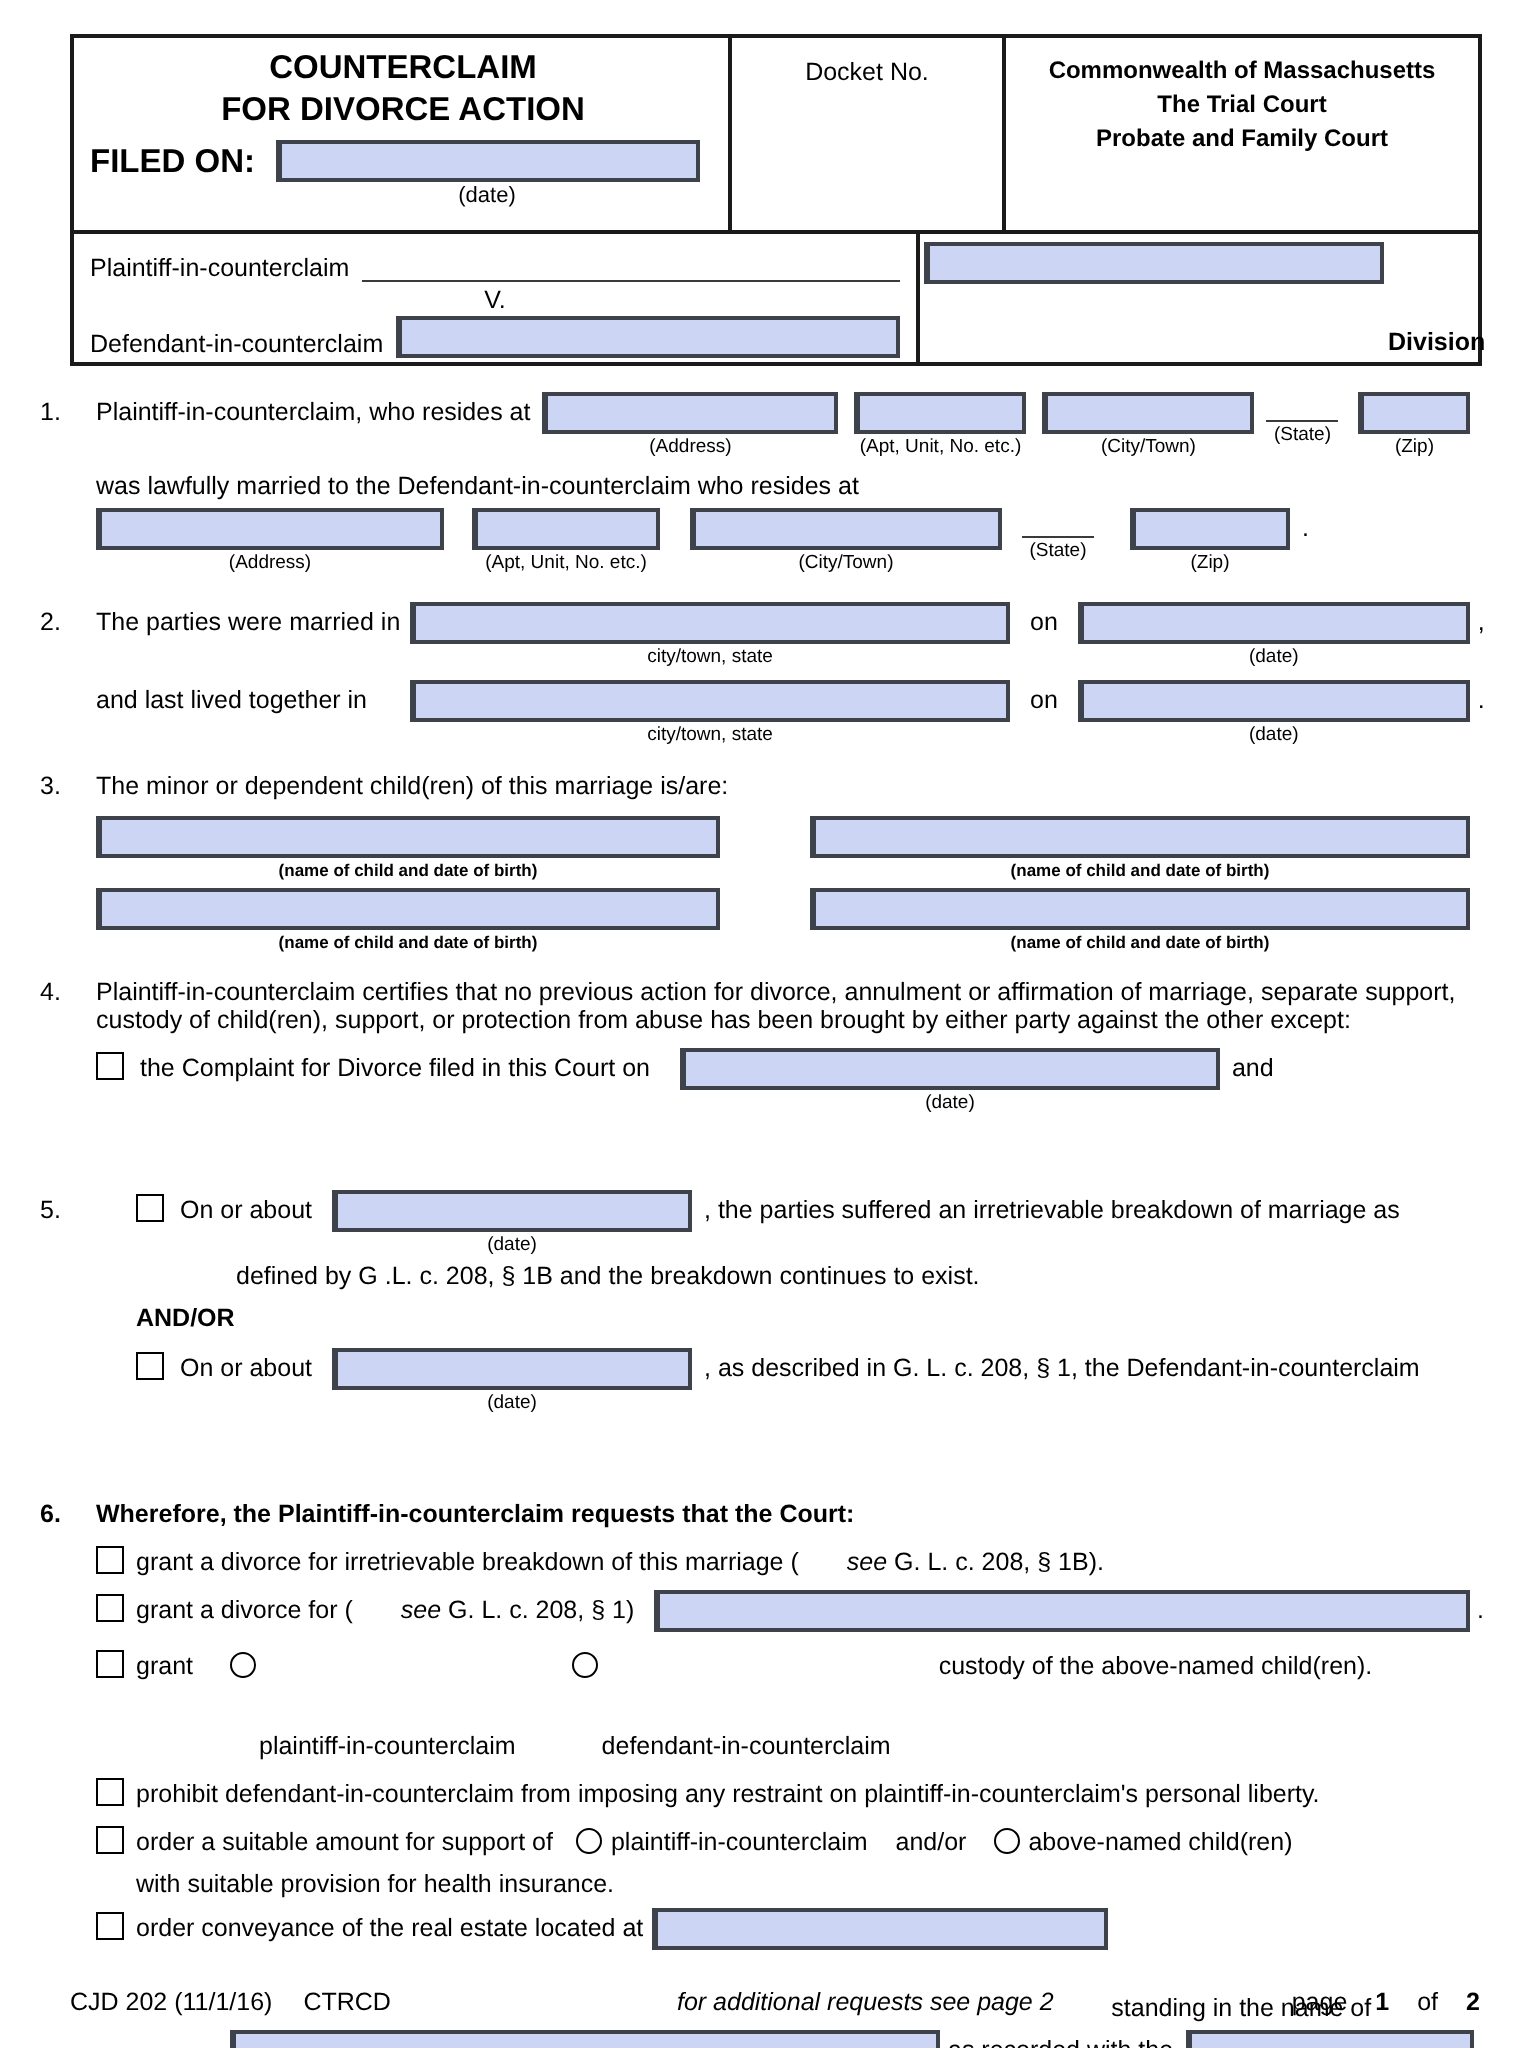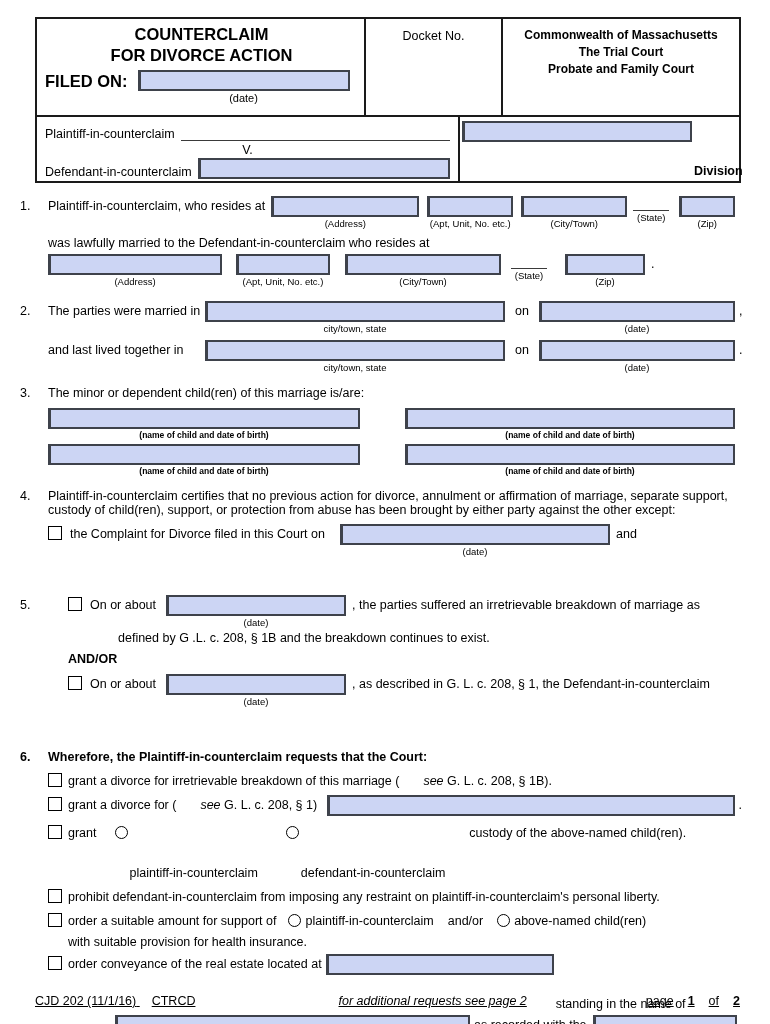--- a/index.html
+++ b/index.html
@@ -56,21 +56,21 @@
   .g45{margin-left:45px;}.g67{margin-left:67px;}.w56{width:56px;}.w75{width:75px;}.w80{width:80px;}.w86{width:86px;}
   .w94{width:94px;}.w106{width:106px;}.w115{width:115px;}.w144{width:144px;}.w148{width:148px;}
   .w156{width:156px;}.w174{width:174px;}.w180{width:180px;}.w196{width:196px;}.w212{width:212px;}
   .w228{width:228px;}.w230{width:230px;}.w258{width:258px;}.w270{width:270px;}.w300{width:300px;}
   .w312{width:312px;}.w330{width:330px;}.w355{width:355px;}.w410{width:410px;}
   .lbl157{min-width:157px;flex:none;}
   .cbrow{display:flex;align-items:flex-start;margin-top:7px;}
   .mt4{margin-top:4px;}.mt6{margin-top:6px;}.mt8{margin-top:8px;}
 
   .footer{position:absolute;left:35px;right:30px;bottom:16px;display:flex;
-          align-items:baseline;justify-content:space-between;font-size:12.5px;text-decoration:underline;}
+          align-items:baseline;justify-content:space-between;font-size:12.5px;}
   .pgroup{display:flex;gap:14px;align-items:baseline;}
 </style>
 </head>
 <body>
 
 <div class="page">
 
   <div class="hdr">
     <div class="hdr-row1">
       <div class="c-title">

